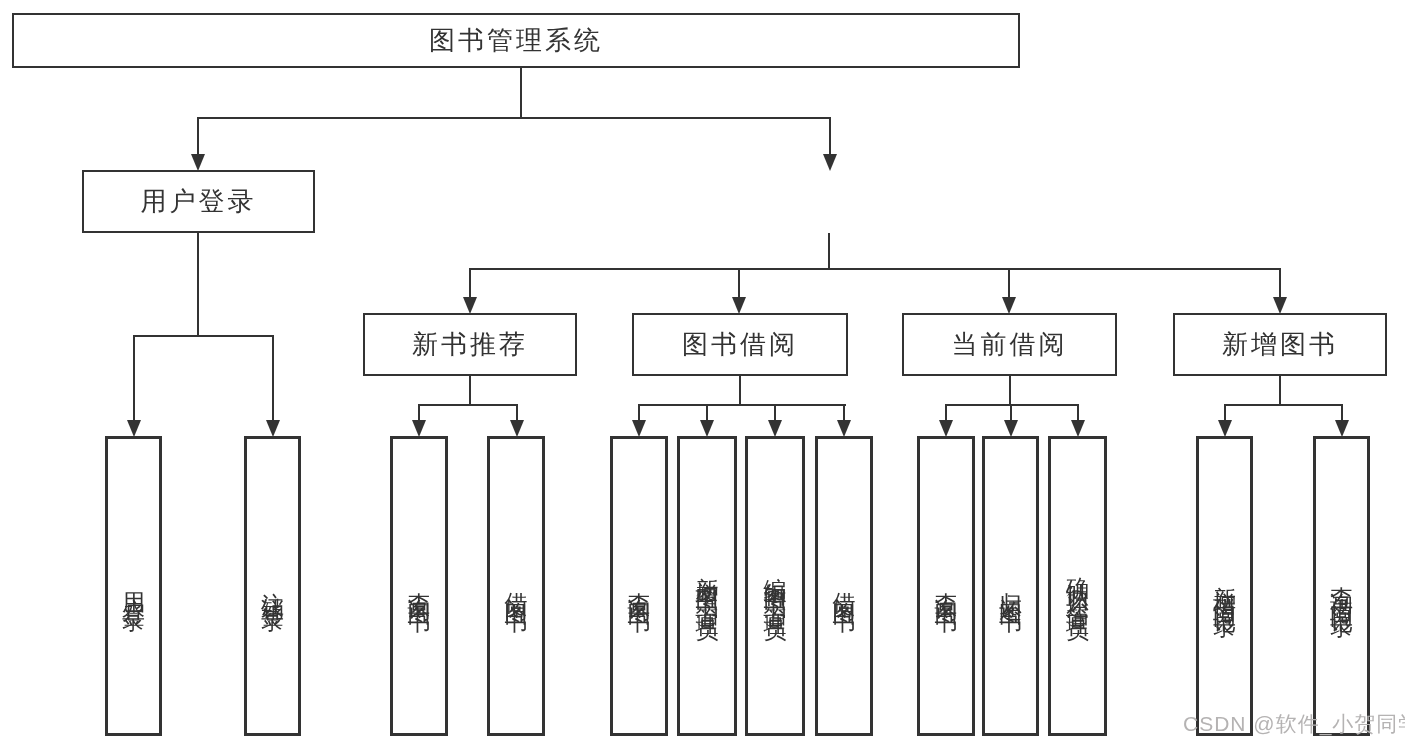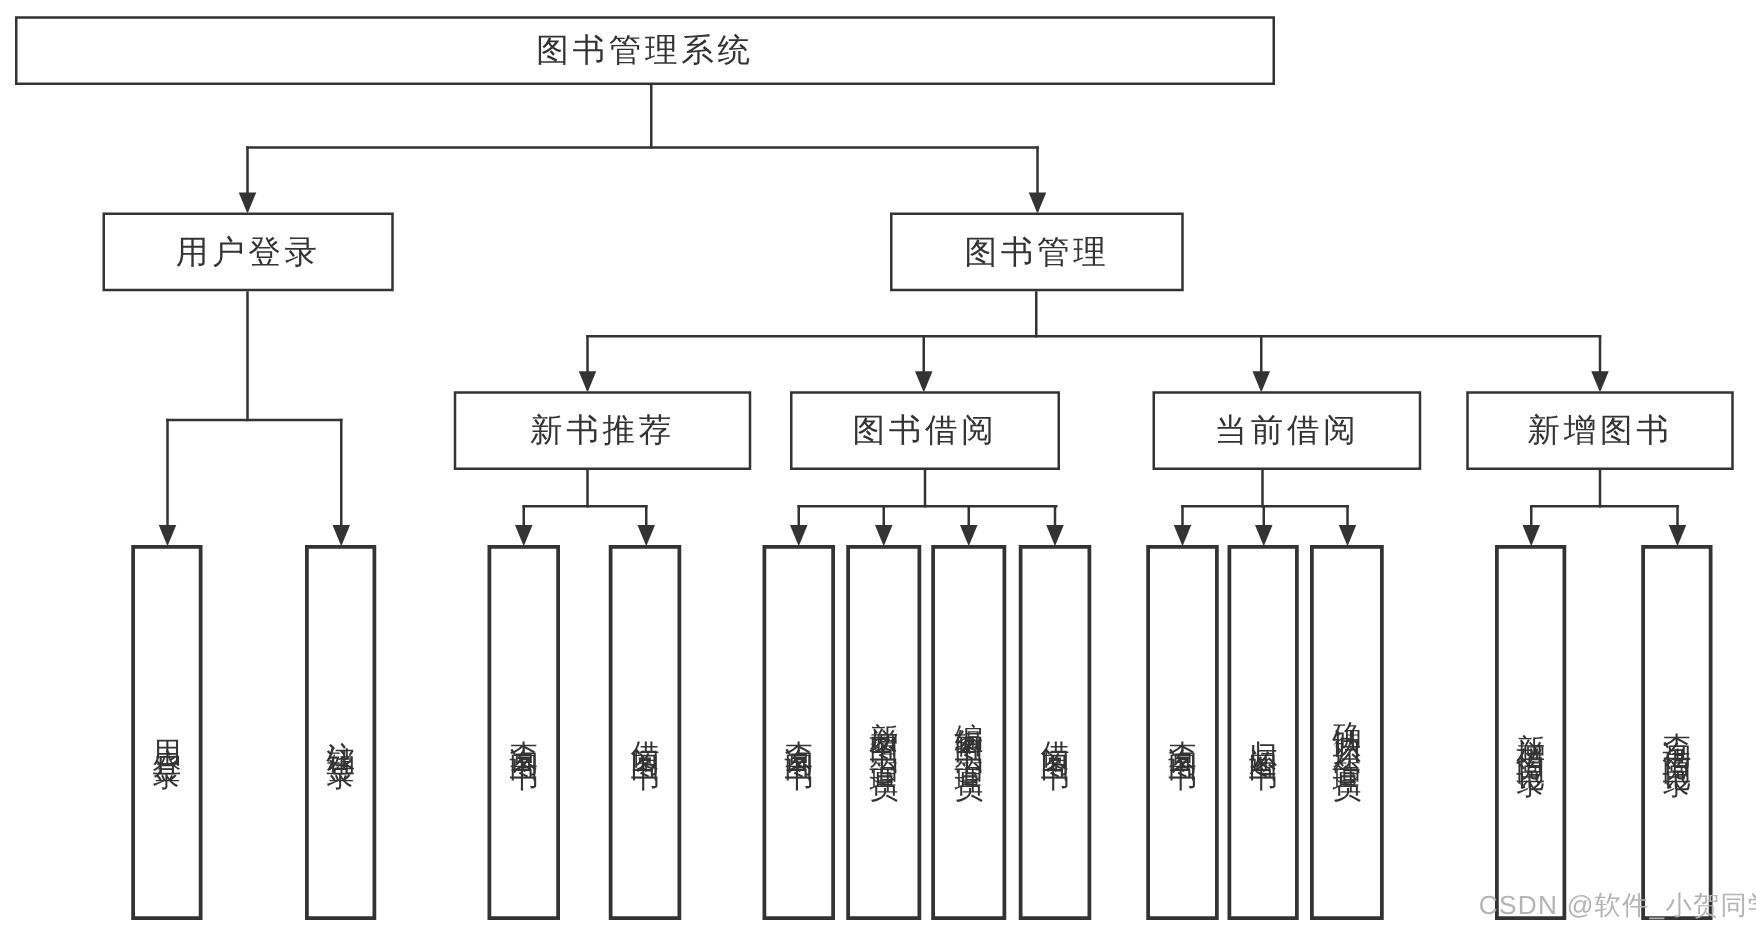--- a/index.html
+++ b/index.html
@@ -37,43 +37,42 @@
   <div class="node" style="left:12px;top:13px;width:1008px;height:55px;">图书管理系统</div>
 
   <div class="v" style="left:520px;top:68px;width:2px;height:51px;"></div>
   <div class="h" style="left:197px;top:117px;width:634px;height:2px;"></div>
   <div class="v" style="left:197px;top:117px;width:2px;height:38px;"></div>
   <div class="ah" style="left:191px;top:154px;"></div>
   <div class="v" style="left:829px;top:117px;width:2px;height:38px;"></div>
   <div class="ah" style="left:823px;top:154px;"></div>
 
   <div class="node" style="left:82px;top:170px;width:233px;height:63px;">用户登录</div>
-  <div class="node" style="left:712px;top:170px;width:235px;height:63px;">图书管理</div>
 
   <div class="v" style="left:197px;top:233px;width:2px;height:104px;"></div>
   <div class="h" style="left:133px;top:335px;width:141px;height:2px;"></div>
   <div class="v" style="left:133px;top:335px;width:2px;height:86px;"></div>
   <div class="ah" style="left:127px;top:420px;"></div>
   <div class="v" style="left:272px;top:335px;width:2px;height:86px;"></div>
   <div class="ah" style="left:266px;top:420px;"></div>
 
   <div class="v" style="left:828px;top:233px;width:2px;height:37px;"></div>
   <div class="h" style="left:469px;top:268px;width:812px;height:2px;"></div>
   <div class="v" style="left:469px;top:268px;width:2px;height:30px;"></div>
   <div class="ah" style="left:463px;top:297px;"></div>
   <div class="v" style="left:738px;top:268px;width:2px;height:30px;"></div>
   <div class="ah" style="left:732px;top:297px;"></div>
   <div class="v" style="left:1008px;top:268px;width:2px;height:30px;"></div>
   <div class="ah" style="left:1002px;top:297px;"></div>
   <div class="v" style="left:1279px;top:268px;width:2px;height:30px;"></div>
   <div class="ah" style="left:1273px;top:297px;"></div>
 
-  <div class="node" style="left:363px;top:313px;width:238px;height:63px;">新书推荐</div>
+  <div class="node" style="left:363px;top:313px;width:214px;height:63px;">新书推荐</div>
   <div class="node" style="left:632px;top:313px;width:216px;height:63px;text-align:center;">图书借阅</div>
-  <div class="node" style="left:922px;top:313px;width:215px;height:63px;">当前借阅</div>
+  <div class="node" style="left:902px;top:313px;width:215px;height:63px;">当前借阅</div>
   <div class="node" style="left:1173px;top:313px;width:214px;height:63px;">新增图书</div>
 
   <div class="v" style="left:469px;top:376px;width:2px;height:30px;"></div>
   <div class="h" style="left:418px;top:404px;width:100px;height:2px;"></div>
   <div class="v" style="left:418px;top:404px;width:2px;height:17px;"></div>
   <div class="ah" style="left:412px;top:420px;"></div>
   <div class="v" style="left:516px;top:404px;width:2px;height:17px;"></div>
   <div class="ah" style="left:510px;top:420px;"></div>
 
   <div class="v" style="left:739px;top:375px;width:2px;height:31px;"></div>

